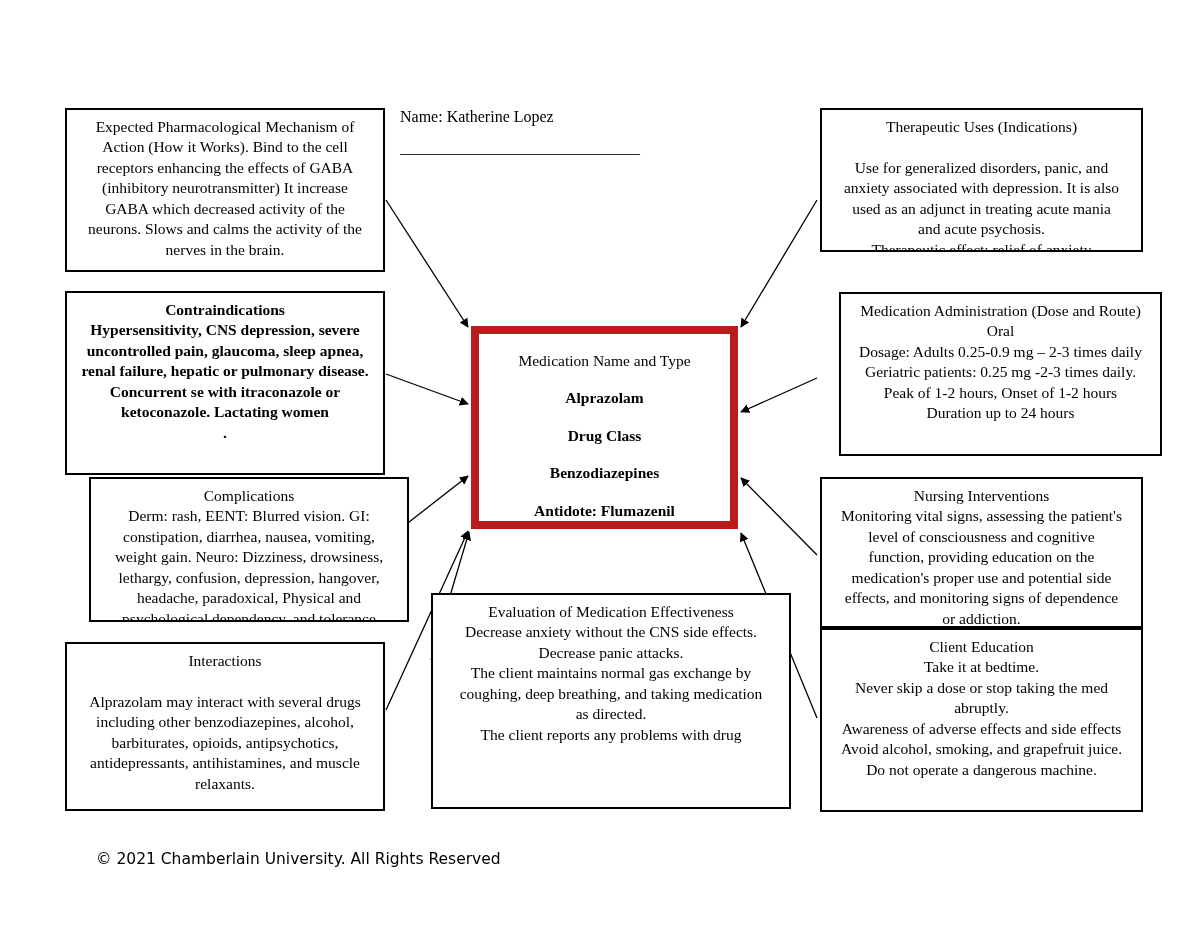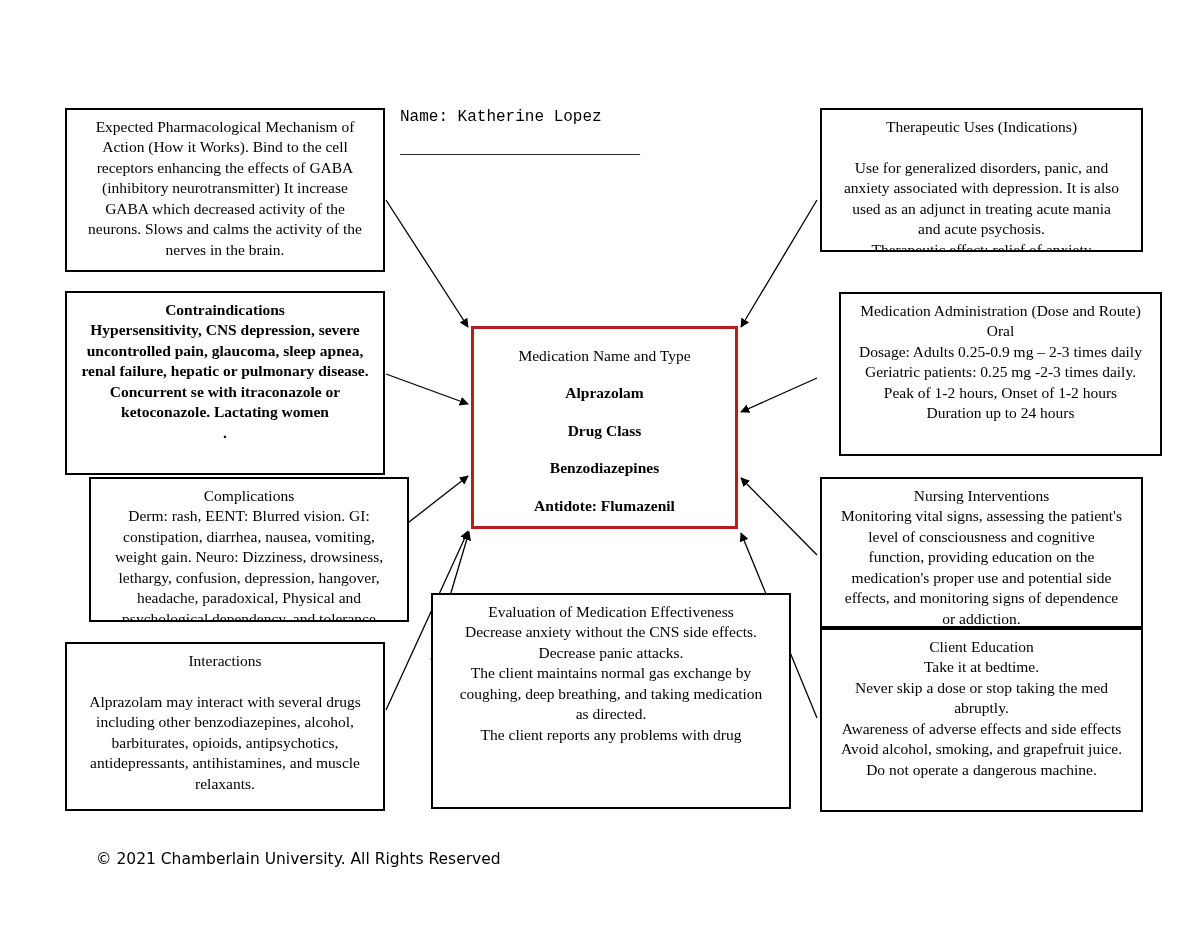--- a/index.html
+++ b/index.html
@@ -41,21 +41,21 @@
     padding: 7px 9px 18px 9px;
   }
   .node .ln { display: block; white-space: nowrap; }
   .node .blank { display: block; height: 1.32em; }
 
   #center-node {
     left: 471px;
     top: 326px;
     width: 267px;
     height: 203px;
-    border: 3px solid #b91c1c;
+    border: 8px solid #b91c1c;
     padding: 0;
     display: flex;
     flex-direction: column;
     justify-content: flex-start;
     align-items: center;
   }
   #center-node .cline {
     display: block;
     width: 100%;
     text-align: center;
@@ -79,21 +79,20 @@
   #header-block {
     position: absolute;
     left: 400px;
     top: 108px;
     width: 400px;
     z-index: 3;
   }
   #header-name {
     font-size: 16px;
     white-space: nowrap;
-    font-family: Liberation Mono, monospace;
   }
   #header-rule {
     margin-top: 13px;
     font-size: 16px;
     letter-spacing: 0px;
     white-space: nowrap;
     overflow: hidden;
     width: 372px;
   }
   #footer {

